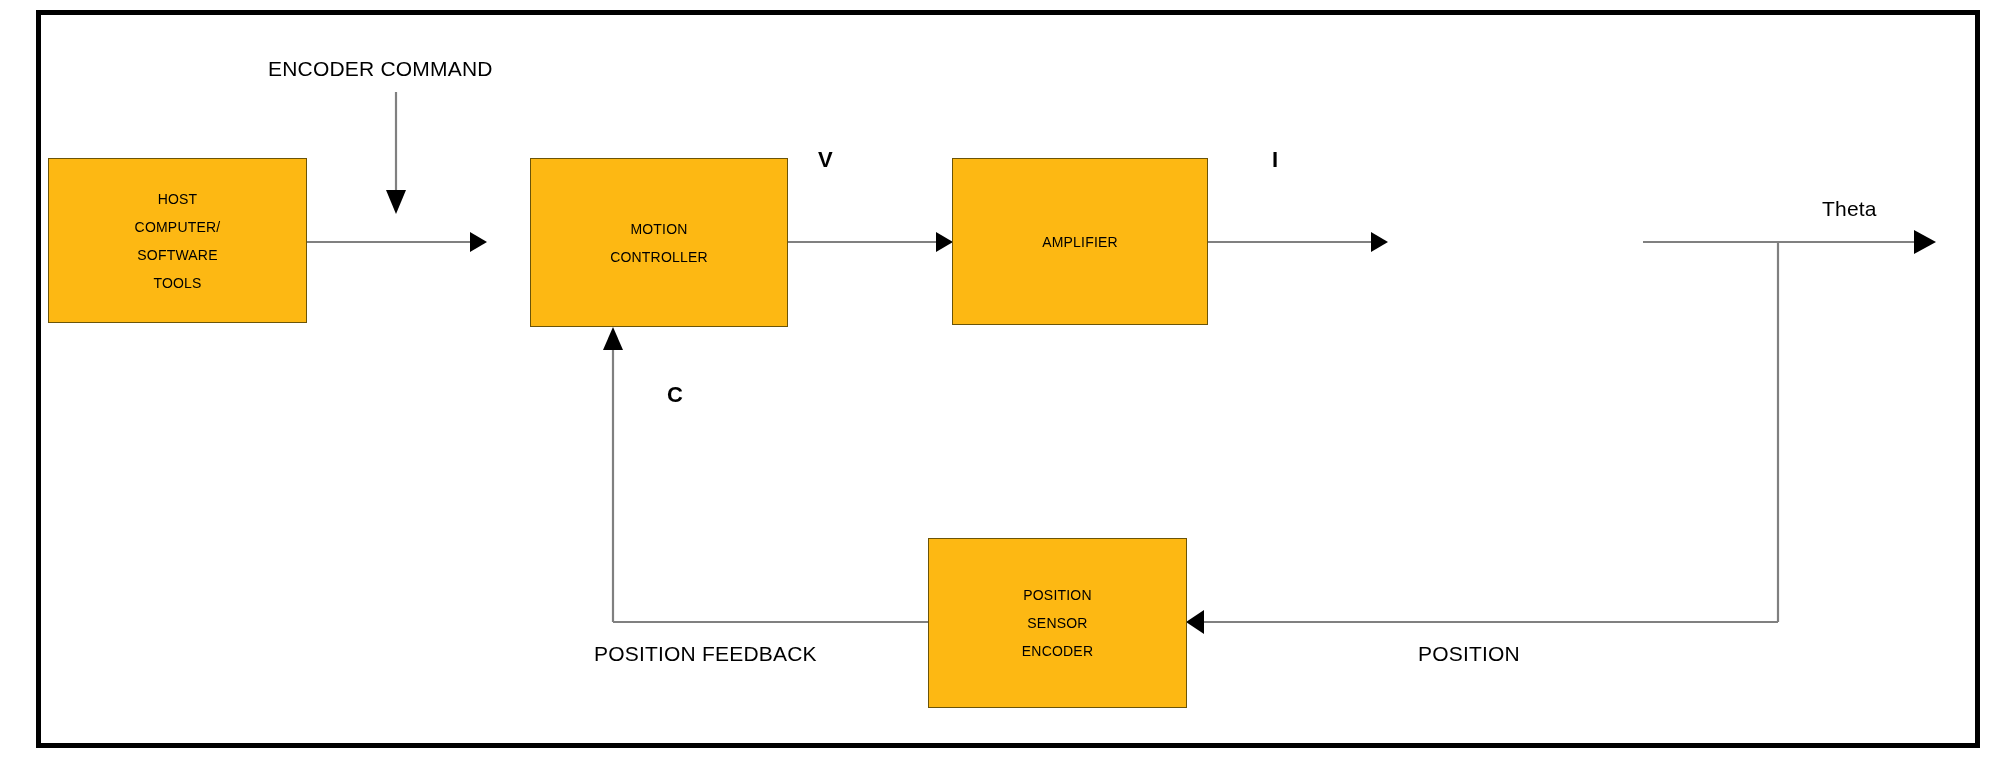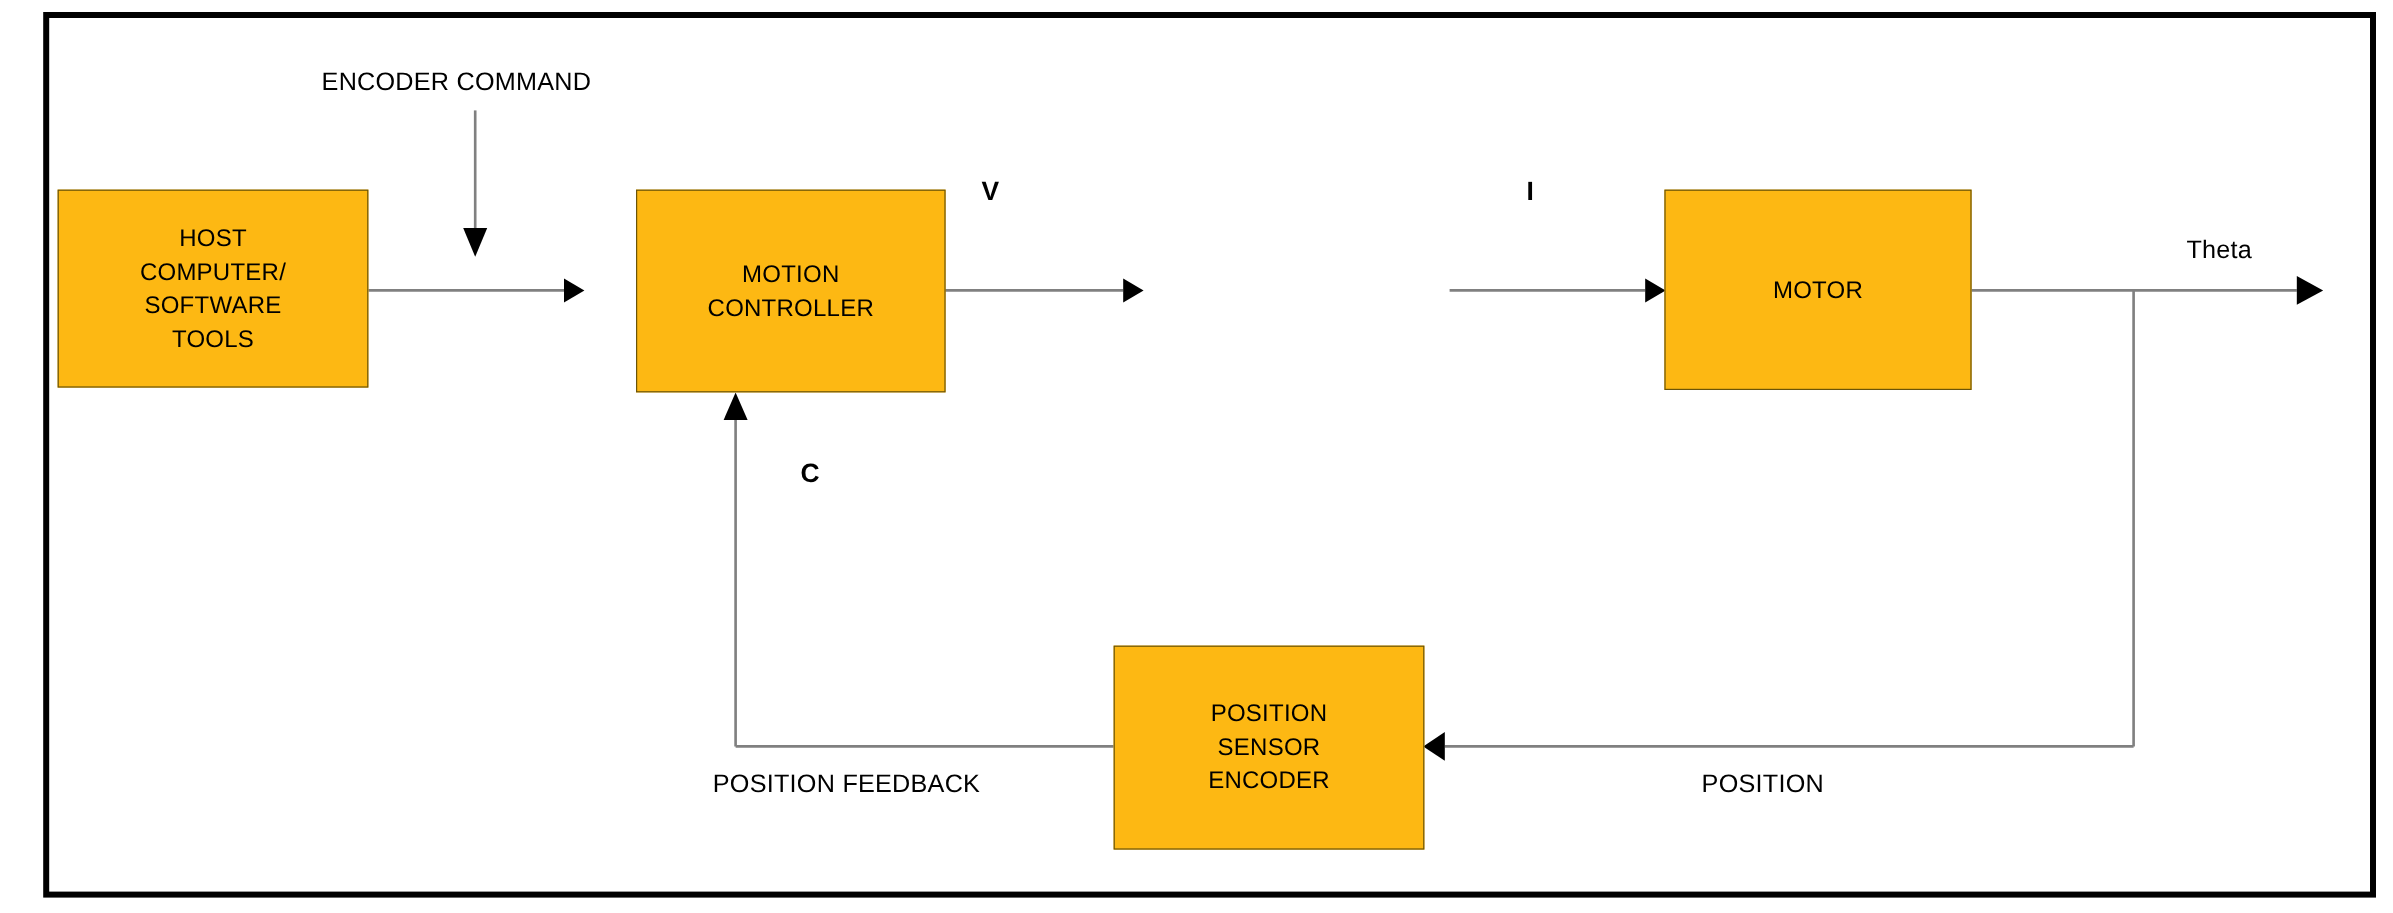--- a/index.html
+++ b/index.html
@@ -30,21 +30,21 @@
   .block {
     position: absolute;
     background: #FDB813;
     border: 1px solid #6b5408;
     box-sizing: border-box;
     display: flex;
     align-items: center;
     justify-content: center;
     text-align: center;
     color: #000000;
-    font-size: 20px;
+    font-size: 14px;
     line-height: 28px;
     font-family: "Liberation Sans", sans-serif;
     letter-spacing: 0.2px;
     white-space: pre-line;
   }
   .label {
     position: absolute;
     color: #000000;
     font-size: 21px;
     font-family: "Liberation Sans", sans-serif;
@@ -106,22 +106,22 @@
   </svg>
 
   <div class="block" style="left:48px; top:158px; width:259px; height:165px;">HOST
 COMPUTER/
 SOFTWARE
 TOOLS</div>
 
   <div class="block" style="left:485px; top:158px; width:258px; height:169px;margin-left:45px;">MOTION
 CONTROLLER</div>
 
+  <div class="block" style="left:952px; top:158px; width:256px; height:167px;">AMPLIFIER</div>
 
-  <div class="block" style="left:1387px; top:158px; width:256px; height:167px;">MOTOR</div>
 
   <div class="block" style="left:928px; top:538px; width:259px; height:170px;">POSITION
 SENSOR
 ENCODER</div>
 
   <div class="label" style="left:268px; top:57px;">ENCODER COMMAND</div>
 
   <div class="label bold" style="left:818px; top:147px;">V</div>
 
   <div class="label bold" style="left:1272px; top:147px;">I</div>

